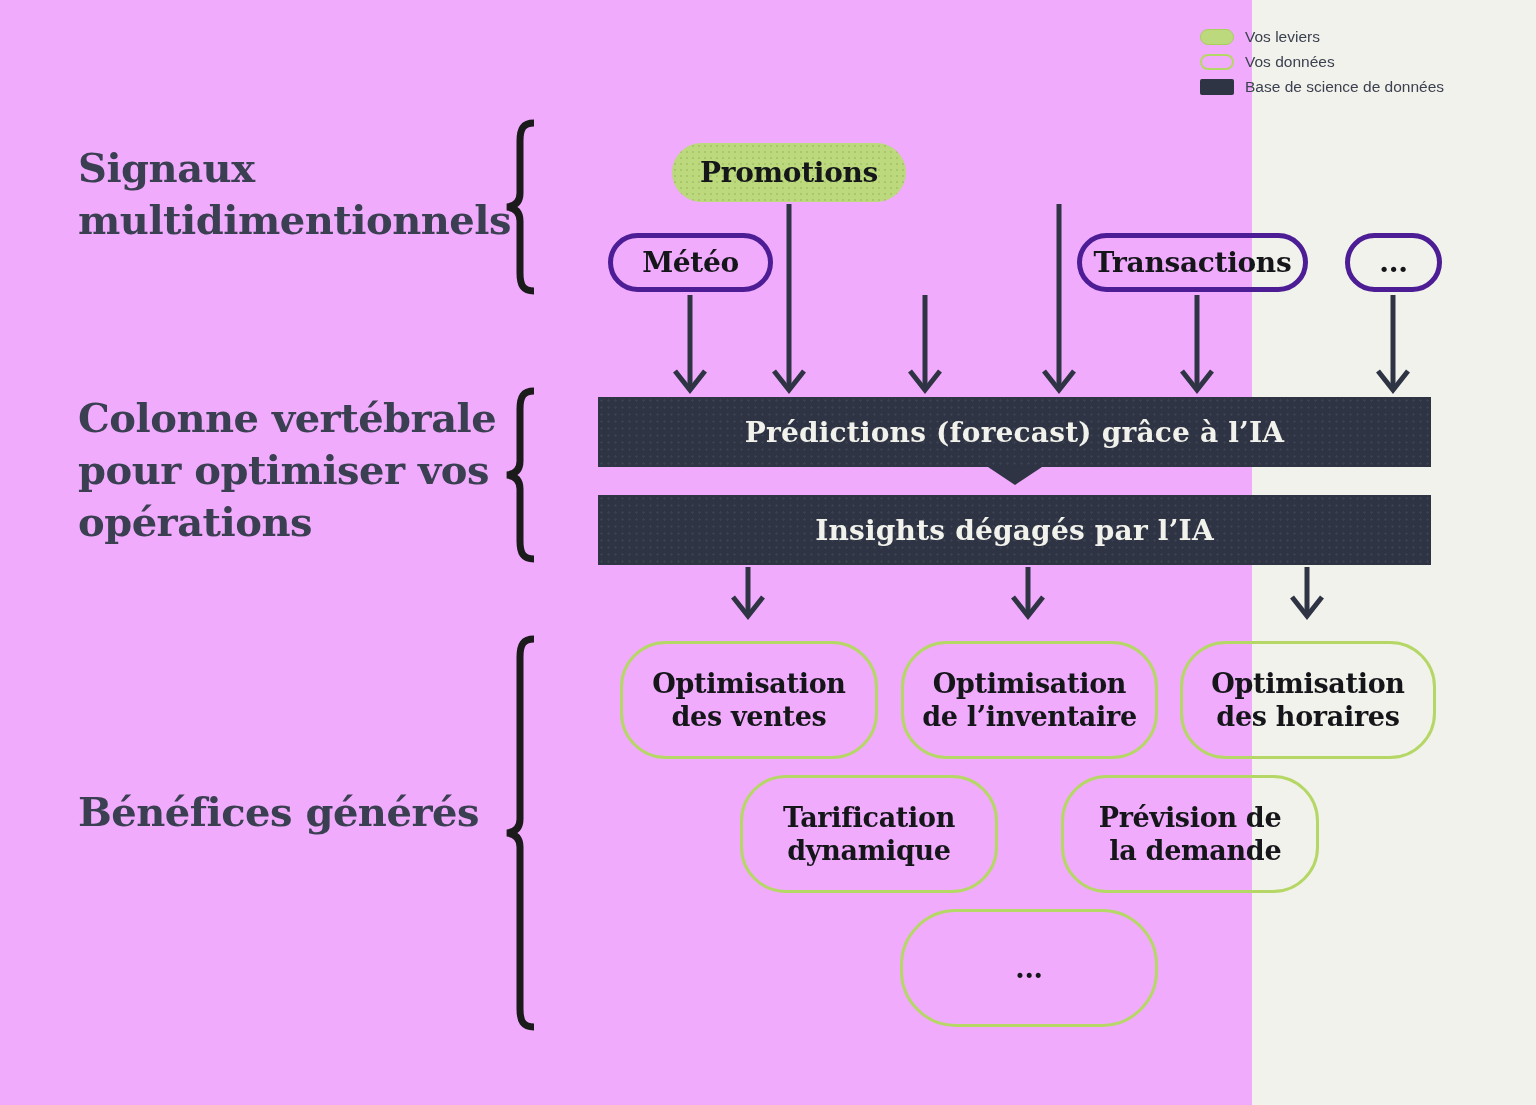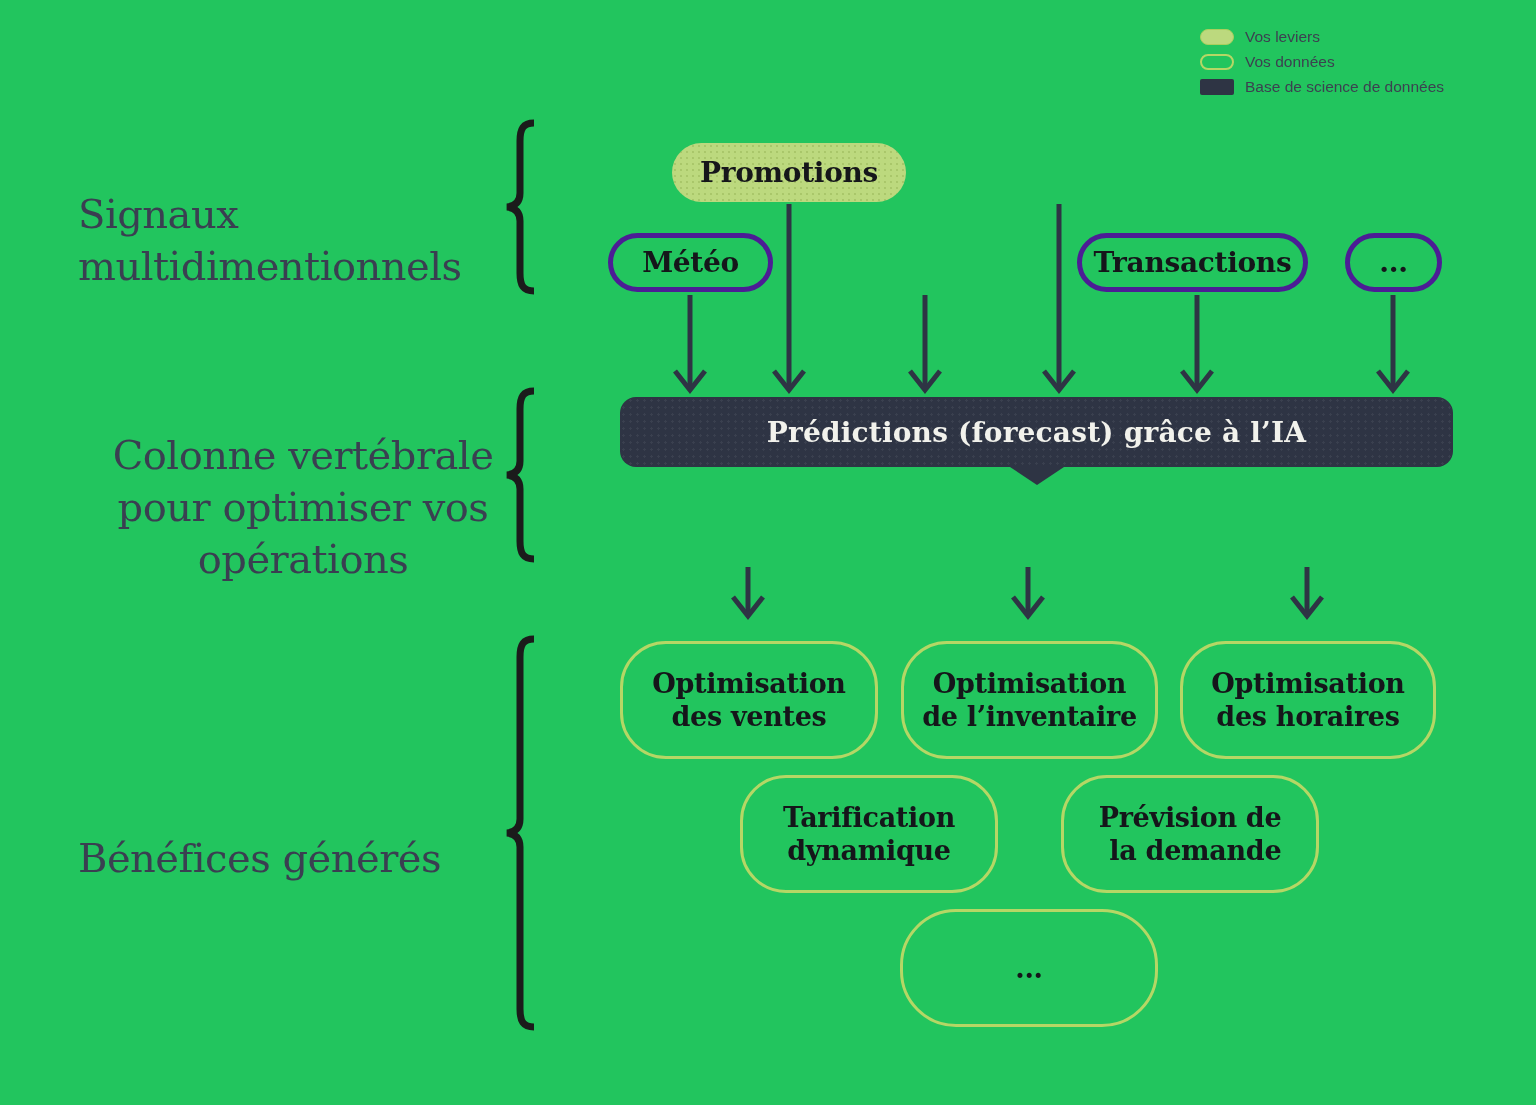--- a/index.html
+++ b/index.html
@@ -2,39 +2,39 @@
 <html><head>
 <meta charset="utf-8">
 <style>
   html,body{margin:0;padding:0;}
   body{
     width:1536px;height:1105px;
     background:#f2f2ec;
     font-family:"DejaVu Serif","Liberation Serif",serif;
     overflow:hidden;
   }
-  .canvas{position:relative;width:1536px;height:1105px;background:#22c55e;}
+  .canvas{position:relative;width:1252px;height:1105px;background:#f0abfc;}
 
   
   .legend{position:absolute;left:1200px;top:28px;}
   .legend-row{display:flex;align-items:center;height:17px;margin-bottom:8px;}
   .legend-label{
     font-family:"Liberation Sans","DejaVu Sans",sans-serif;
     font-size:15.5px;color:#3c4150;margin-left:11px;white-space:nowrap;
   }
   .sw{display:inline-block;width:34px;height:16px;box-sizing:border-box;flex:0 0 34px;}
   .sw-fill{background:#bcd97e;border:1.5px solid #a9cf5d;border-radius:9px;}
   .sw-outline{background:transparent;border:2.5px solid #b5d765;border-radius:9px;}
   .sw-dark{background:#2e3444;border-radius:2px;}
 
   
   .side-label{
     position:absolute;left:78px;width:450px;
-    font-size:40px;font-weight:normal;color:#3a3f51;
-    line-height:52px;white-space:pre-line;letter-spacing:-0.5px;margin-top:46px;
+    font-size:40px;font-weight:bold;color:#3a3f51;
+    line-height:52px;white-space:pre-line;letter-spacing:-0.5px;
   }
 
   .brace{position:absolute;left:502px;}
   .brace path{stroke:#1b1b1b;stroke-width:7;fill:none;}
 
   
   .pill{
     position:absolute;height:59px;border-radius:30px;
     display:flex;align-items:center;justify-content:center;
     font-size:28px;font-weight:bold;color:#15161a;letter-spacing:-0.3px;
@@ -42,25 +42,25 @@
   }
   .lever{
     background:#bcd97e;
     background-image:radial-gradient(rgba(120,150,55,0.28) 1px, transparent 1.5px);
     background-size:6px 6px;
   }
   .src{border:5px solid #4c1d95;background:transparent;}
 
   
   .bar{
-    position:absolute;left:620px;width:833px;height:70px;background:#2e3444;
+    position:absolute;left:598px;width:833px;height:70px;background:#2e3444;
     background-image:radial-gradient(rgba(255,255,255,0.06) 1px, transparent 1.4px);
     background-size:7px 7px;
     display:flex;align-items:center;justify-content:center;
-    font-size:28px;font-weight:bold;color:#f2f2ec;letter-spacing:0.2px;border-radius:16px;
+    font-size:28px;font-weight:bold;color:#f2f2ec;letter-spacing:0.2px;
   }
   .bar-tail::after{
     content:"";position:absolute;left:calc(50% - 27px);bottom:-18px;
     border-left:27px solid transparent;border-right:27px solid transparent;
     border-top:18px solid #2e3444;width:0;height:0;
   }
 
   
   .bubble{
     position:absolute;height:118px;border:3px solid #b5d765;border-radius:46px;
@@ -89,21 +89,21 @@
       <span class="legend-label">Vos données</span>
     </div>
     <div class="legend-row">
       <span class="sw sw-dark"></span>
       <span class="legend-label">Base de science de données</span>
     </div>
   </div>
 
   <div class="side-label" style="top:142px;">Signaux
 multidimentionnels</div>
-  <div class="side-label" style="top:383px;text-align:center;">Colonne vertébrale
+  <div class="side-label" style="top:392px;">Colonne vertébrale
 pour optimiser vos
 opérations</div>
   <div class="side-label" style="top:786px;">Bénéfices générés</div>
 
   <svg class="brace" style="top:119px;" width="40" height="176" viewBox="0 0 40 176">
     <path d="M 32 4 C 21 4 18 10 18 22 L 18 74 C 18 82 14 87 5 88 C 14 89 18 94 18 102 L 18 154 C 18 166 21 172 32 172"></path>
   </svg>
   <svg class="brace" style="top:387px;" width="40" height="176" viewBox="0 0 40 176">
     <path d="M 32 4 C 21 4 18 10 18 22 L 18 74 C 18 82 14 87 5 88 C 14 89 18 94 18 102 L 18 154 C 18 166 21 172 32 172"></path>
   </svg>
@@ -111,20 +111,21 @@
     <path d="M 32 4 C 21 4 18 10 18 22 L 18 184 C 18 192 14 197 5 198 C 14 199 18 204 18 212 L 18 374 C 18 386 21 392 32 392"></path>
   </svg>
 
   <div class="pill lever" style="left:672px;top:143px;width:234px;">Promotions</div>
 
   <div class="pill src" style="left:608px;top:233px;width:165px;">Météo</div>
   <div class="pill src" style="left:1077px;top:233px;width:231px;text-align:center;">Transactions</div>
   <div class="pill src" style="left:1345px;top:233px;width:97px;">...</div>
 
   <div class="bar bar-tail" style="top:397px;">Prédictions (forecast) grâce à l’IA</div>
+  <div class="bar" style="top:495px;">Insights dégagés par l’IA</div>
 
   <div class="bubble" style="left:620px;top:632px;width:258px;">Optimisation
 des ventes</div>
   <div class="bubble" style="left:901px;top:632px;width:257px;">Optimisation
 de l’inventaire</div>
   <div class="bubble" style="left:1180px;top:632px;width:256px;">Optimisation
 des horaires</div>
   <div class="bubble" style="left:740px;top:766px;width:258px;">Tarification
 dynamique</div>
   <div class="bubble" style="left:1061px;top:766px;width:258px;text-align:right;">Prévision de

